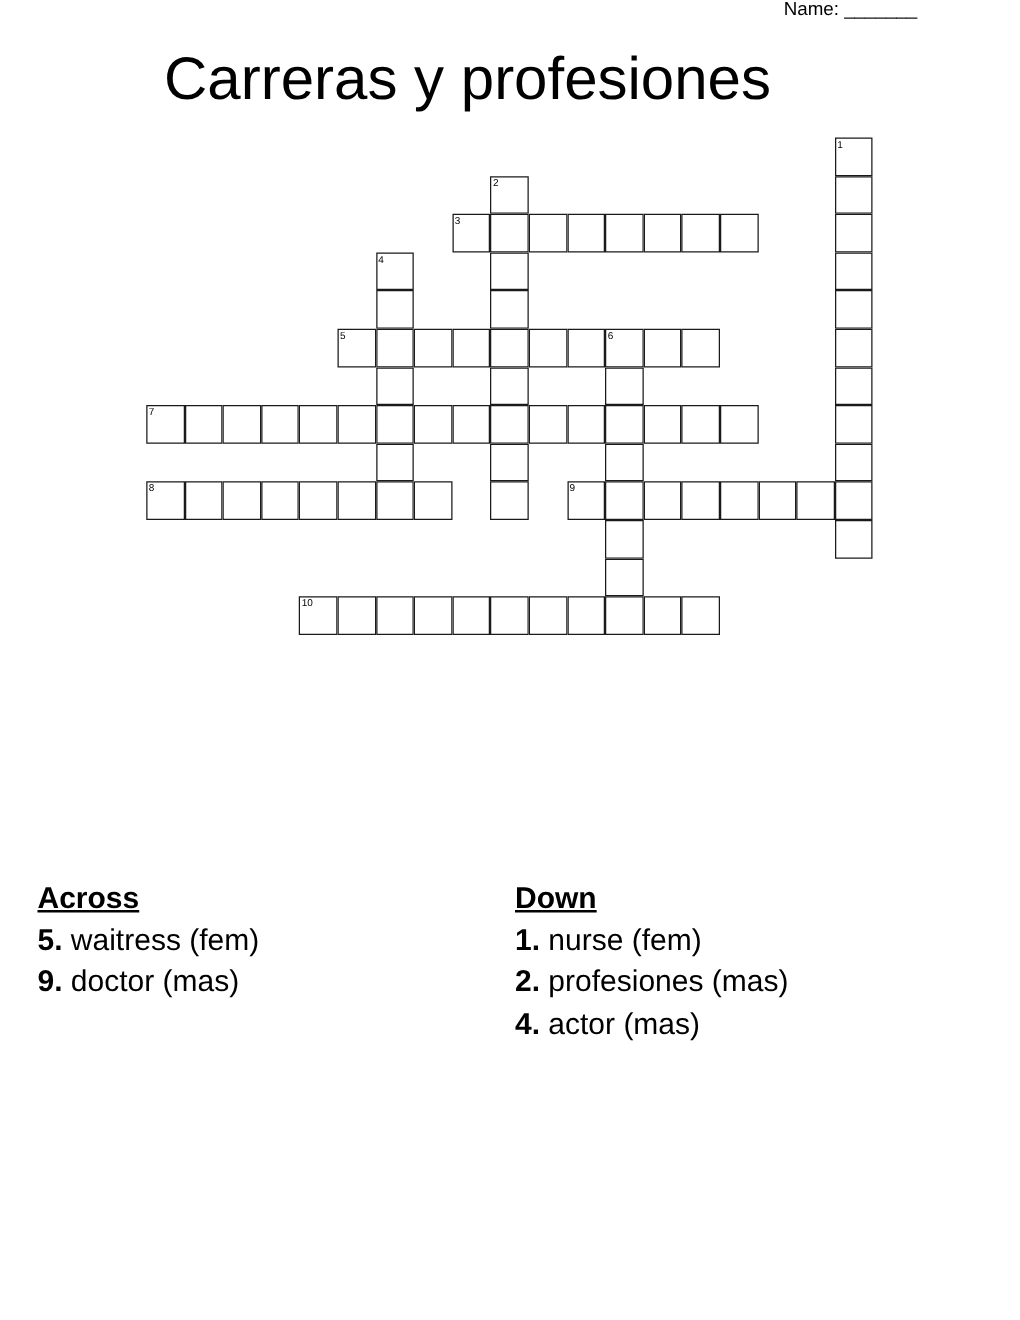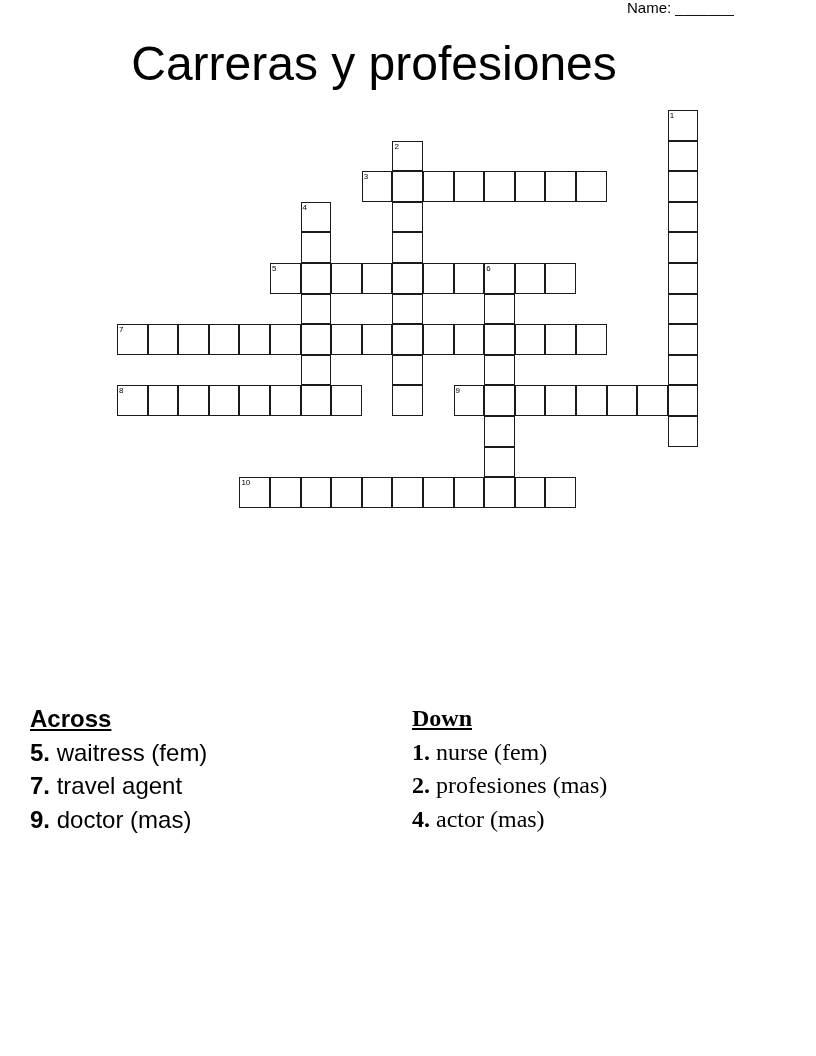--- a/index.html
+++ b/index.html
@@ -6,21 +6,21 @@
   body { width:816px; height:1056px; position:relative; overflow:hidden; font-family:"Liberation Sans", sans-serif; color:#000; }
   .header-line { position:absolute; top:0; left:0; width:816px; height:20px; font-size:15px; }
   .hdr-name { position:absolute; left:48px; top:-1px; }
   .hdr-date { position:absolute; left:627px; top:-1px; }
   .title { position:absolute; top:34px; left:0; width:748px; text-align:center; font-size:48px; line-height:60px; }
   .grid { position:absolute; left:117px; top:110px; }
   .cell { position:absolute; width:30.6px; height:30.6px; box-sizing:border-box; border:1.5px solid #1a1a1a; background:#fff; }
   .cell .num { position:absolute; left:1px; top:0px; font-size:8px; line-height:9px; }
   .clues { position:absolute; top:702px; font-size:24px; line-height:33.5px; }
   .clues.across { left:30px; }
-  .clues.down { left:412px;font-family:Liberation Serif, serif; }
+  .clues.down { left:412px; }
   .clue-head { font-weight:bold; text-decoration:underline; margin-bottom:0px; }
   .clue-num { font-weight:bold; }
 </style>
 </head>
 <body>
 
 <div class="header-line">
   <span class="hdr-date">Name: _______</span>
 </div>
 
@@ -130,21 +130,20 @@
     <div class="cell" style="left: 275.4px; top: 367.2px;"></div>
     <div class="cell" style="left: 306px; top: 367.2px;"></div>
     <div class="cell" style="left: 336.6px; top: 367.2px;"></div>
     <div class="cell" style="left: 397.8px; top: 367.2px;"></div>
     <div class="cell" style="left: 428.4px; top: 367.2px;"></div>
   </div>
 
 <div class="clues across">
   <div class="clue-head">Across</div>
   <div><span class="clue-num">5.</span><span> waitress (fem)</span></div>
-  <div><span class="clue-num">7.</span><span> travel agent</span></div>
   <div><span class="clue-num">9.</span><span> doctor (mas)</span></div>
 </div>
 
 <div class="clues down">
   <div class="clue-head">Down</div>
   <div><span class="clue-num">1.</span><span> nurse (fem)</span></div>
   <div><span class="clue-num">2.</span><span> profesiones (mas)</span></div>
   <div><span class="clue-num">4.</span><span> actor (mas)</span></div>
 </div>
 

